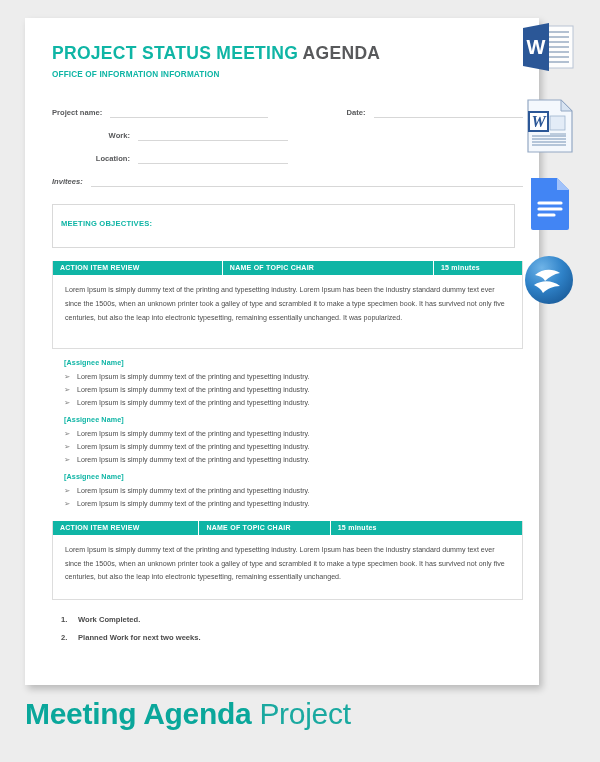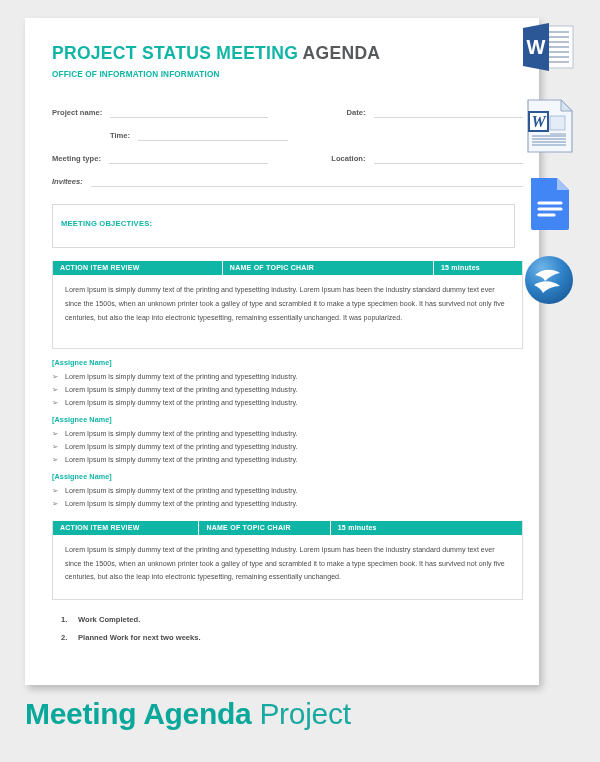--- a/index.html
+++ b/index.html
@@ -68,21 +68,21 @@
   .at-body{
     font-size:7.1px;color:#4c4c4c;line-height:1.95;
     padding:9px 12px 14px 12px;
   }
   
   .t1 .c1{width:36%;} .t1 .c2{width:45%;} .t1 .c3{width:19%;}
   
   .t2 .c1{width:31%;} .t2 .c2{width:28%;} .t2 .c3{width:41%;}
   .t1 .at-body{padding-bottom:22px;}
   
-  .assignees{margin:9px 2px 0 13px;}
+  .assignees{margin:9px 2px 0 25px;}
   .assignee-name{
     font-size:7.2px;font-weight:bold;color:#0fb5a5;
     margin:0 0 6px 0;letter-spacing:.1px;
   }
   .bullets{list-style:none;margin:0 0 8px 0;padding:0;}
   .bullets li{
     display:flex;align-items:flex-start;
     font-size:7.1px;color:#4c4c4c;margin-bottom:5px;
   }
   .b-arrow{
@@ -125,30 +125,26 @@
         <span class="fline"></span>
       </div>
       <div class="fcell right">
         <span class="flabel r">Date:</span>
         <span class="fline"></span>
       </div>
     </div>
 
     <div class="form-row">
       <div class="fcell right">
-        <span class="flabel r">Time:</span>
+        <span class="flabel r">Work:</span>
         <span class="fline"></span>
       </div>
     </div>
 
     <div class="form-row">
-      <div class="fcell left">
-        <span class="flabel">Meeting type:</span>
-        <span class="fline"></span>
-      </div>
       <div class="fcell right">
         <span class="flabel r">Location:</span>
         <span class="fline"></span>
       </div>
     </div>
 
     <div class="form-row">
       <div class="fcell full">
         <span class="flabel">Invitees:</span>
         <span class="fline"></span>

